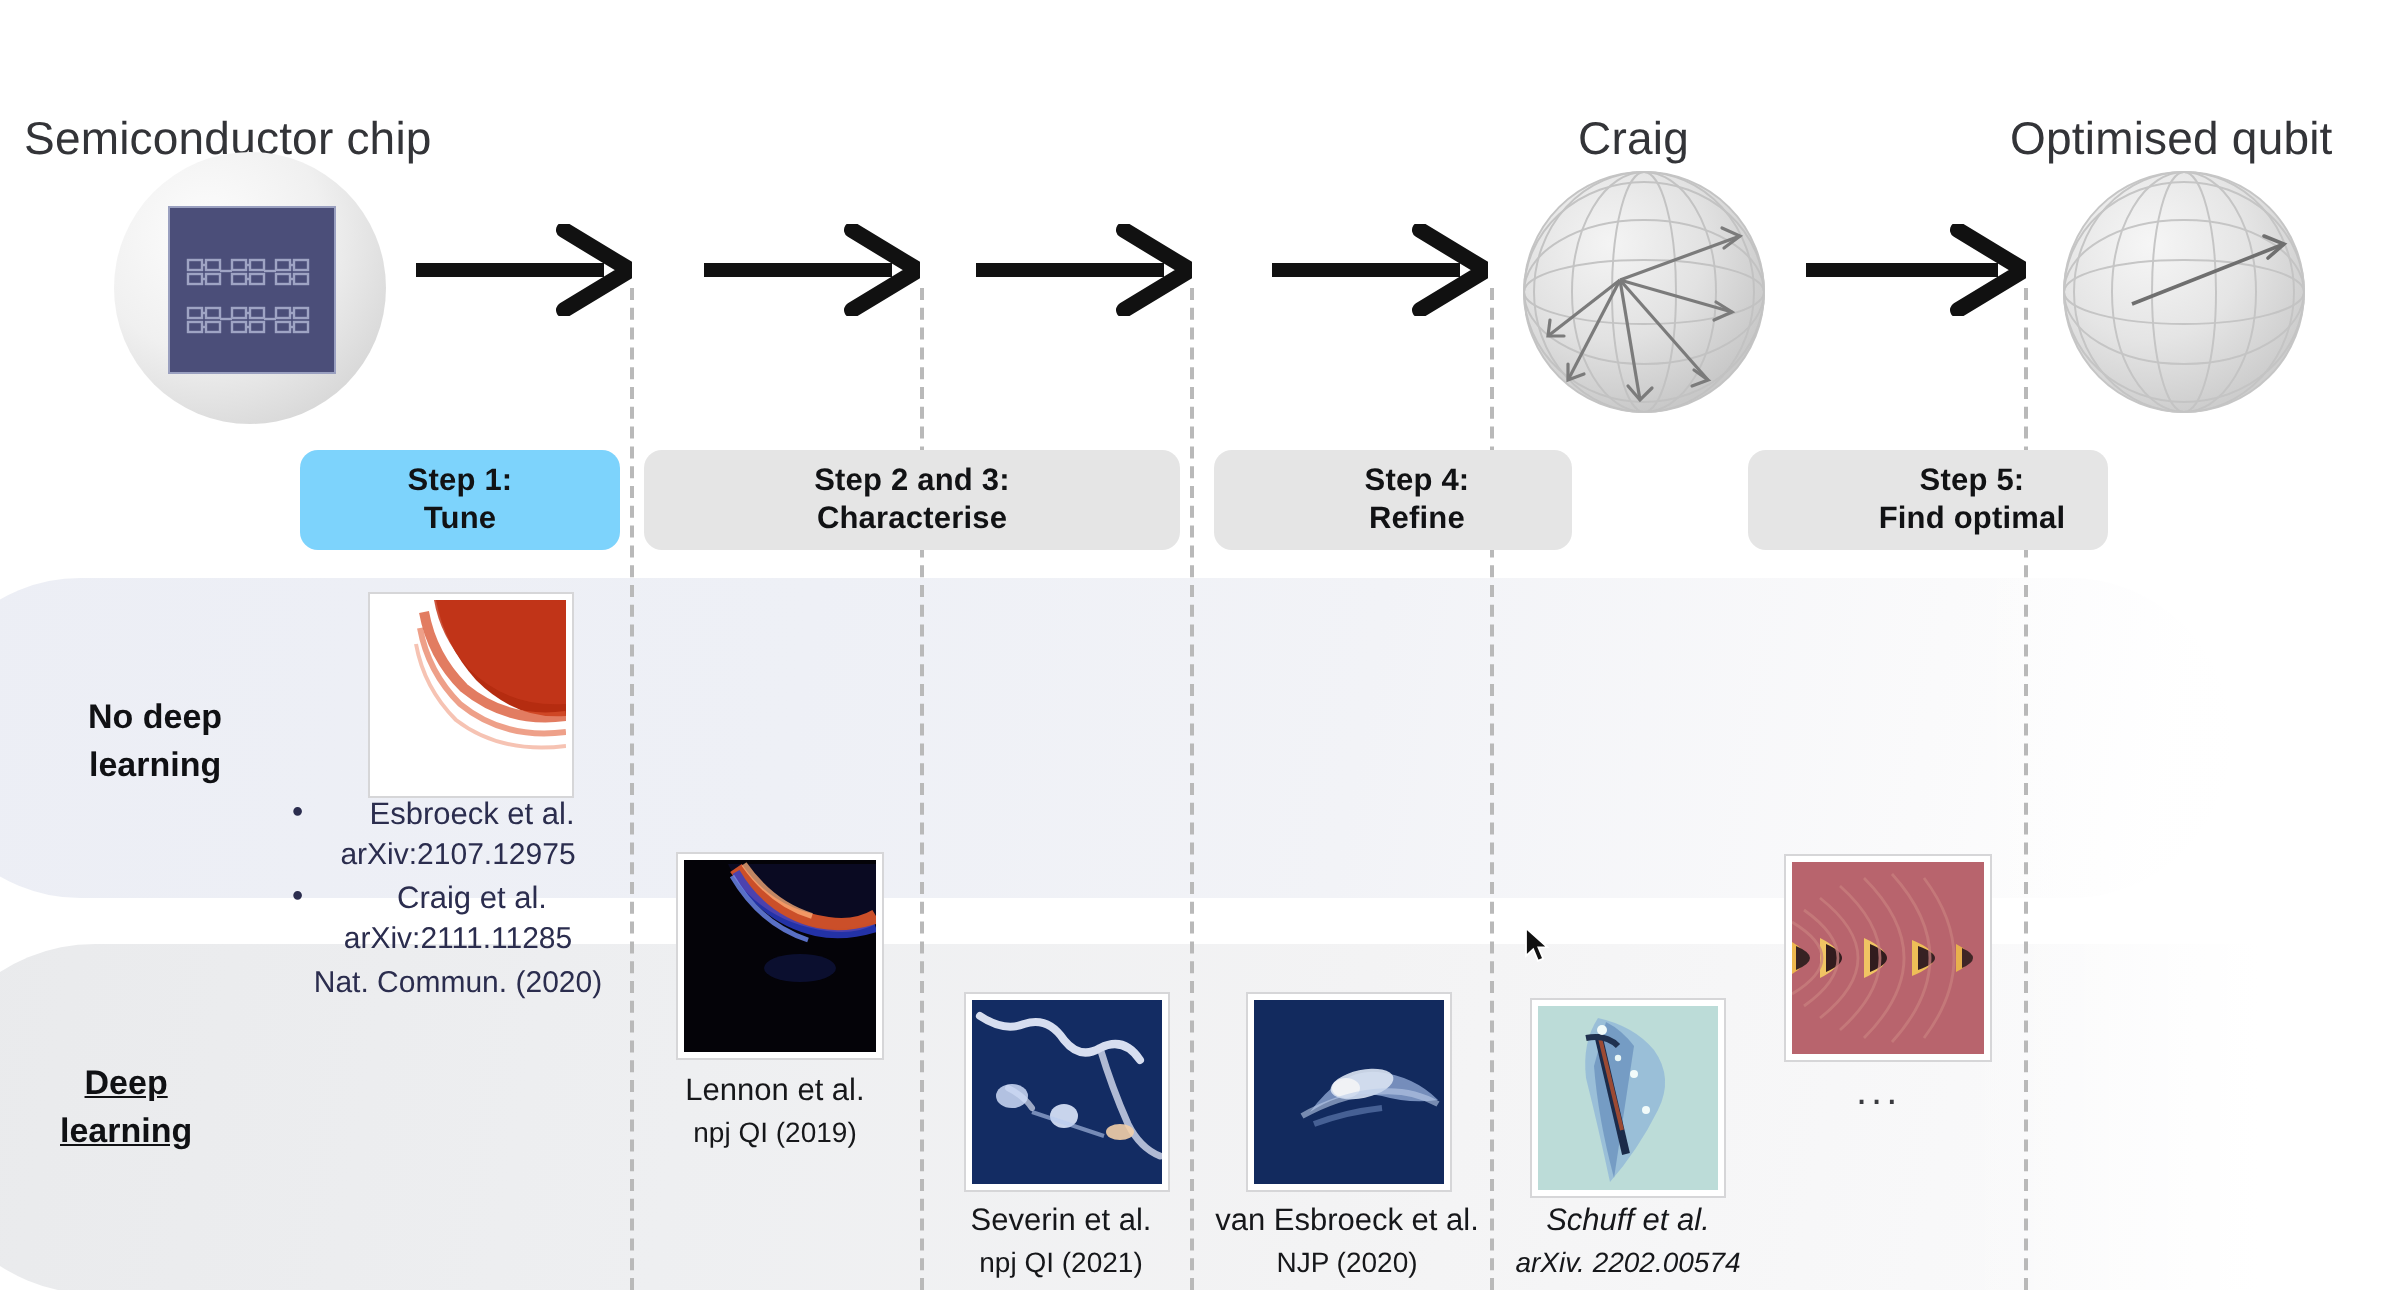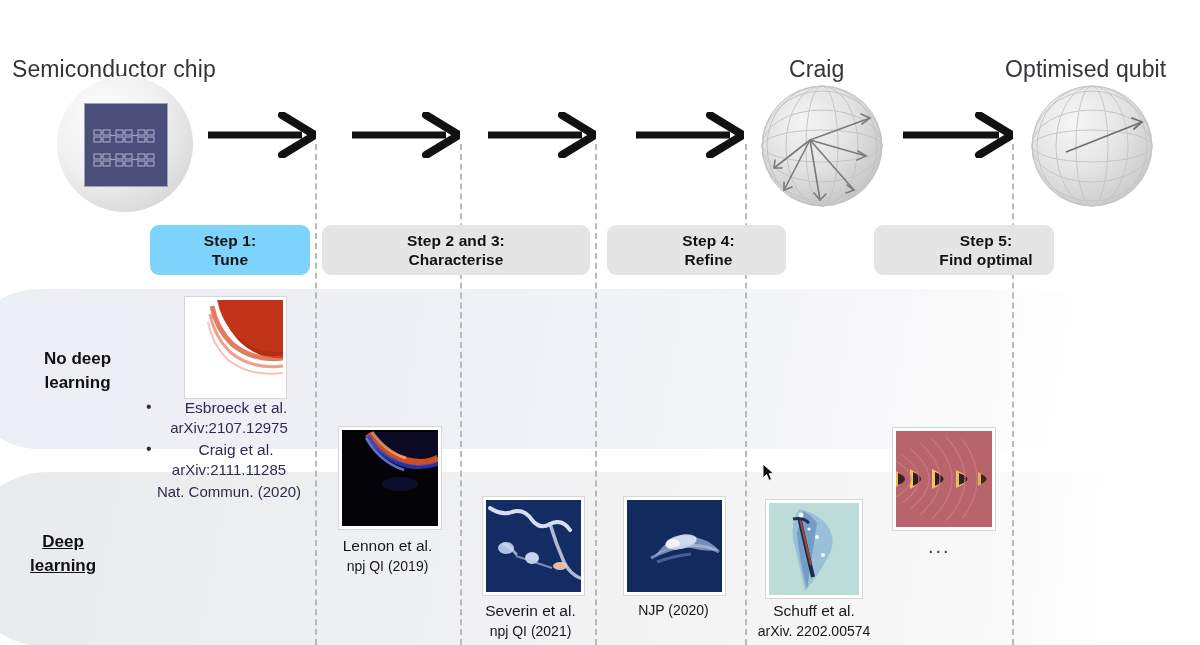--- a/index.html
+++ b/index.html
@@ -431,23 +431,24 @@
 
   <div class="cap" style="left:330px;top:535px;width:115px;">
     <div>Lennon et al.</div>
     <div class="l2">npj QI (2019)</div>
   </div>
   <div class="cap" style="left:468px;top:600px;width:125px;">
     <div>Severin et al.</div>
     <div class="l2">npj QI (2021)</div>
   </div>
   <div class="cap" style="left:596px;top:600px;width:155px;">
+    <div>van Esbroeck et al.</div>
     <div class="l2">NJP (2020)</div>
   </div>
-  <div class="cap" style="left:744px;top:600px;width:140px;">
+  <div class="cap" style="left:744px;top:600px;width:140px;font-style:italic;">
     <div>Schuff et al.</div>
     <div class="l2">arXiv. 2202.00574</div>
   </div>
 
   <div class="bullets" id="bullets">
       <div class="item">
         <div class="ttl">Esbroeck et al.</div>
         <div class="ref">arXiv:2107.12975</div>
       </div>
       <div class="item">

